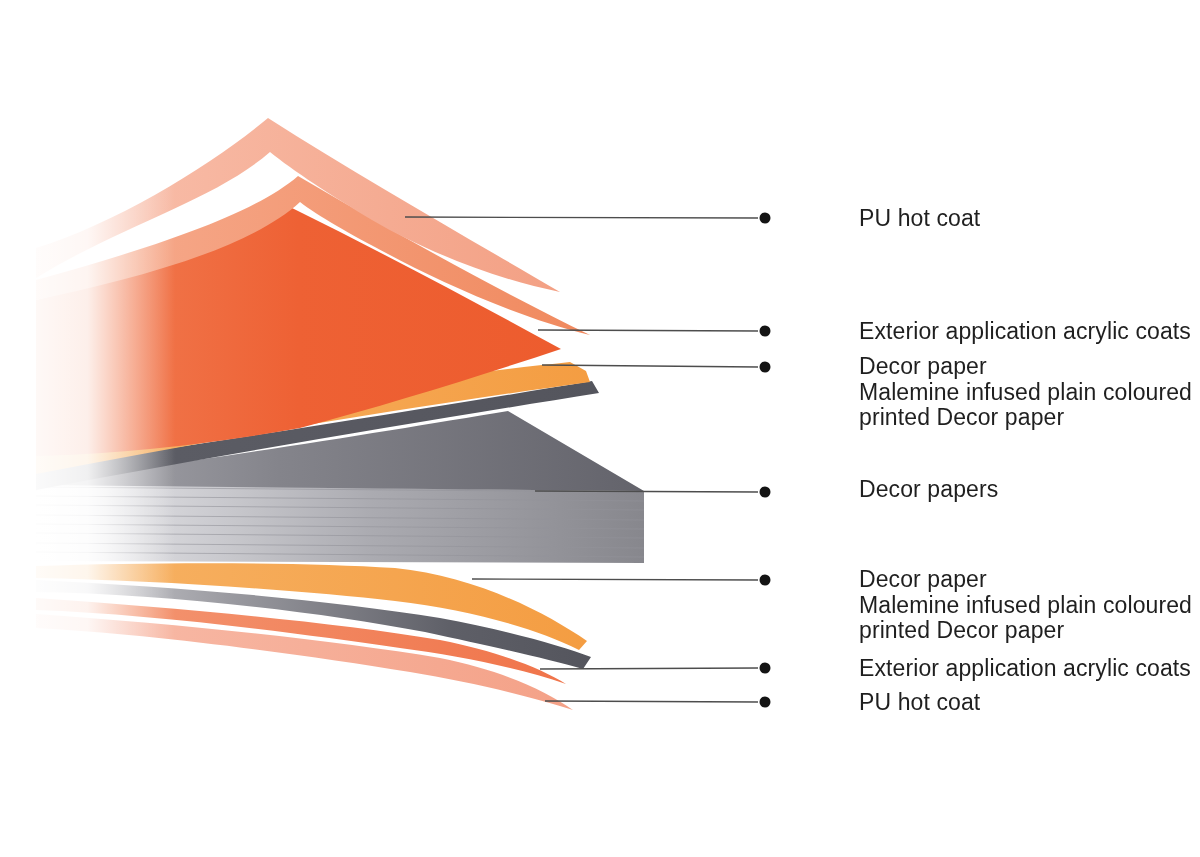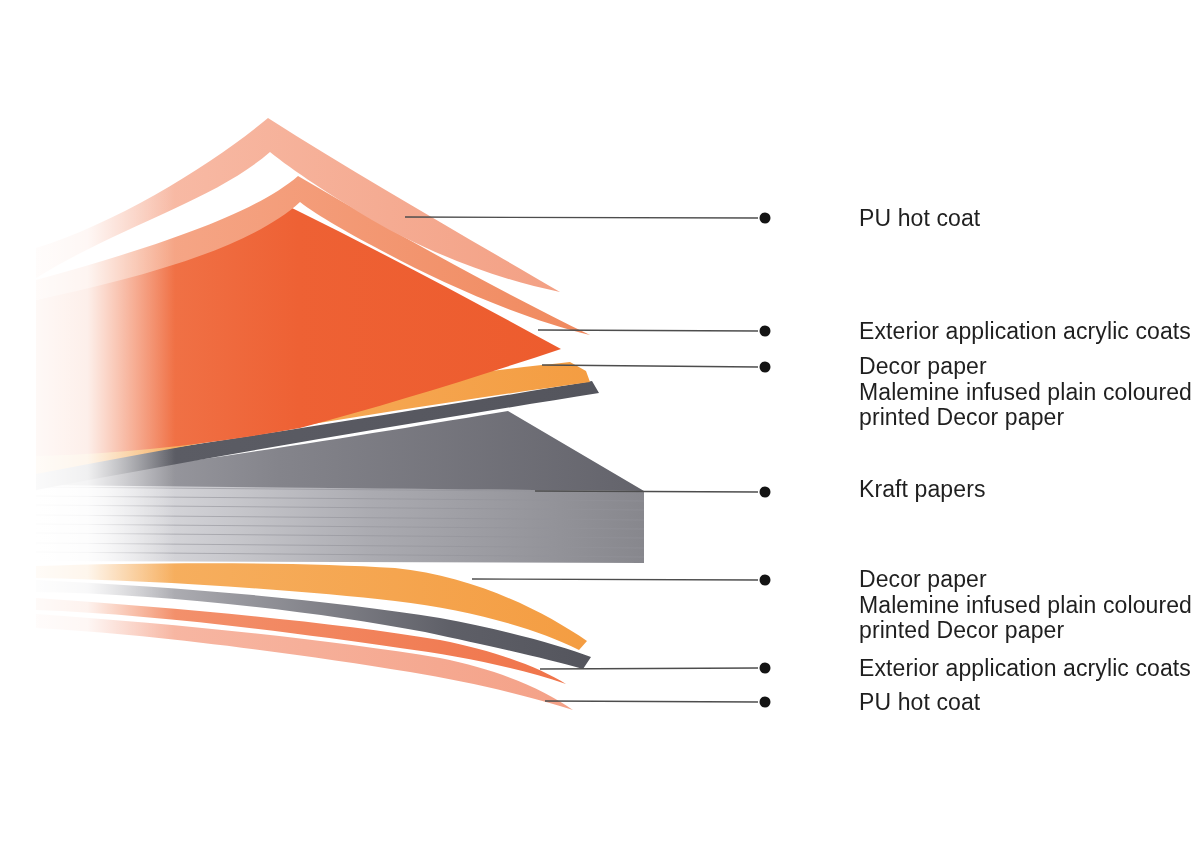--- a/index.html
+++ b/index.html
@@ -167,21 +167,21 @@
     <div>Exterior application acrylic coats</div>
   </div>
 
   <div class="label" style="top:354px">
     <div>Decor paper</div>
     <div>Malemine infused plain coloured</div>
     <div>printed Decor paper</div>
   </div>
 
   <div class="label" style="top:477px">
-    <div>Kraft papers</div>
+    <div>Decor papers</div>
   </div>
 
   <div class="label" style="top:567px">
     <div>Decor paper</div>
     <div>Malemine infused plain coloured</div>
     <div>printed Decor paper</div>
   </div>
 
   <div class="label" style="top:656px">
     <div>Exterior application acrylic coats</div>

